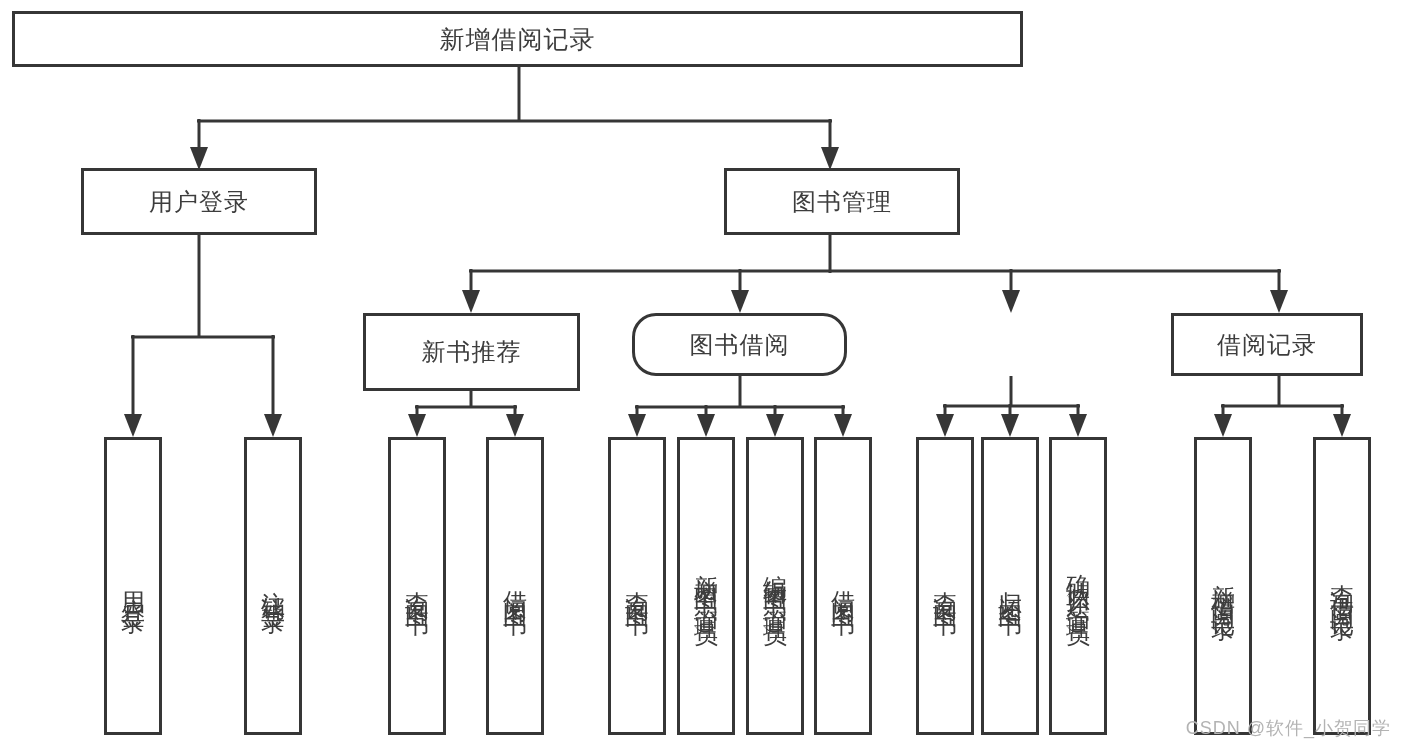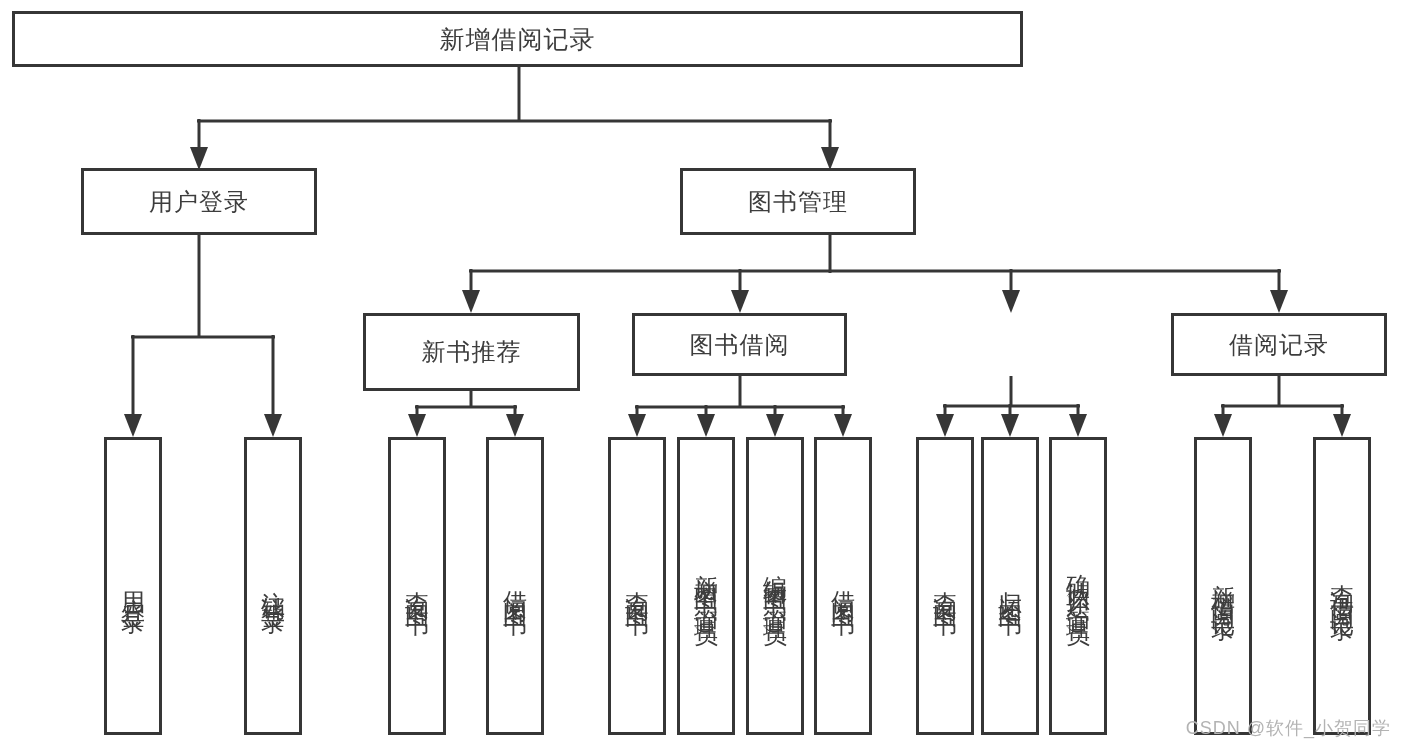--- a/index.html
+++ b/index.html
@@ -126,25 +126,25 @@
       <line x1="1223" y1="404" x2="1223" y2="417"></line>
       <polygon points="1214,414 1232,414 1223,437" stroke="none"></polygon>
       <line x1="1342" y1="404" x2="1342" y2="417"></line>
       <polygon points="1333,414 1351,414 1342,437" stroke="none"></polygon>
     </g>
   </svg>
 
   <div class="node root" style="left:12px; top:11px; width:1011px; height:56px;">新增借阅记录</div>
 
   <div class="node" style="left:81px; top:168px; width:236px; height:67px;">用户登录</div>
-  <div class="node" style="left:680px; top:168px; width:236px; height:67px;">图书管理</div>
+  <div class="node" style="left:724px; top:168px; width:236px; height:67px;">图书管理</div>
 
   <div class="node" style="left:363px; top:313px; width:217px; height:78px;">新书推荐</div>
-  <div class="node" style="left:632px; top:313px; width:215px; height:63px;">图书借阅</div>
-  <div class="node" style="left:1171px; top:313px; width:216px; height:63px;">借阅记录</div>
+  <div class="node" style="left:632px; top:313px; width:215px; height:63px;border-radius:24px;">图书借阅</div>
+  <div class="node" style="left:1171px; top:313px; width:192px; height:63px;">借阅记录</div>
 
   <div class="node vert" style="left:104px; top:437px; width:58px; height:298px;">用户登录</div>
   <div class="node vert" style="left:244px; top:437px; width:58px; height:298px;">注销登录</div>
 
   <div class="node vert" style="left:388px; top:437px; width:58px; height:298px;">查询图书</div>
   <div class="node vert" style="left:486px; top:437px; width:58px; height:298px;">借阅图书</div>
 
   <div class="node vert" style="left:608px; top:437px; width:58px; height:298px;">查询图书</div>
   <div class="node vert" style="left:677px; top:437px; width:58px; height:298px;">新增图书（管理员）</div>
   <div class="node vert" style="left:746px; top:437px; width:58px; height:298px;">编辑图书（管理员）</div>

